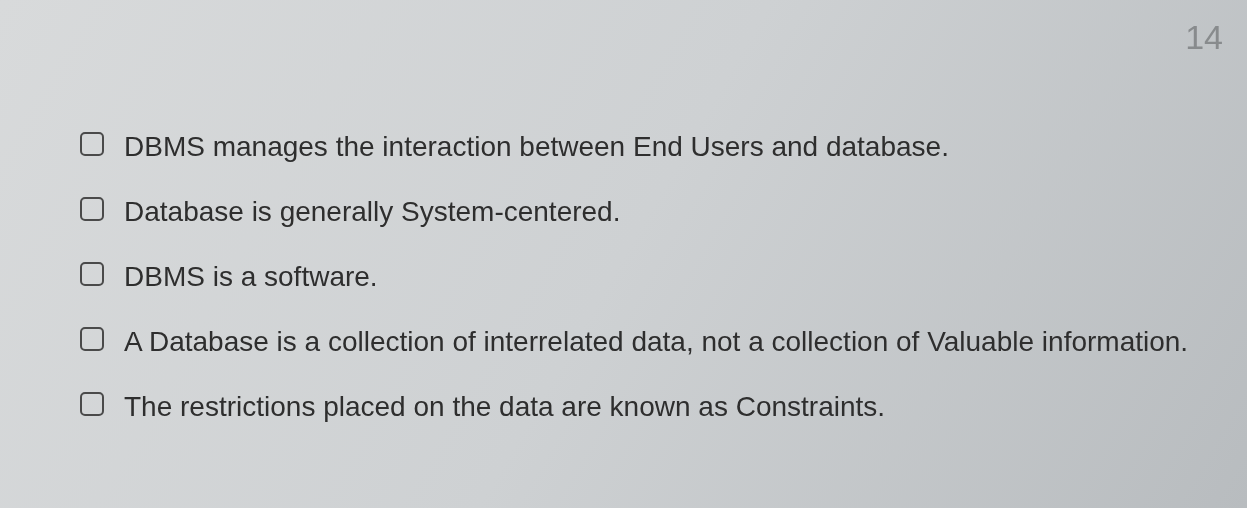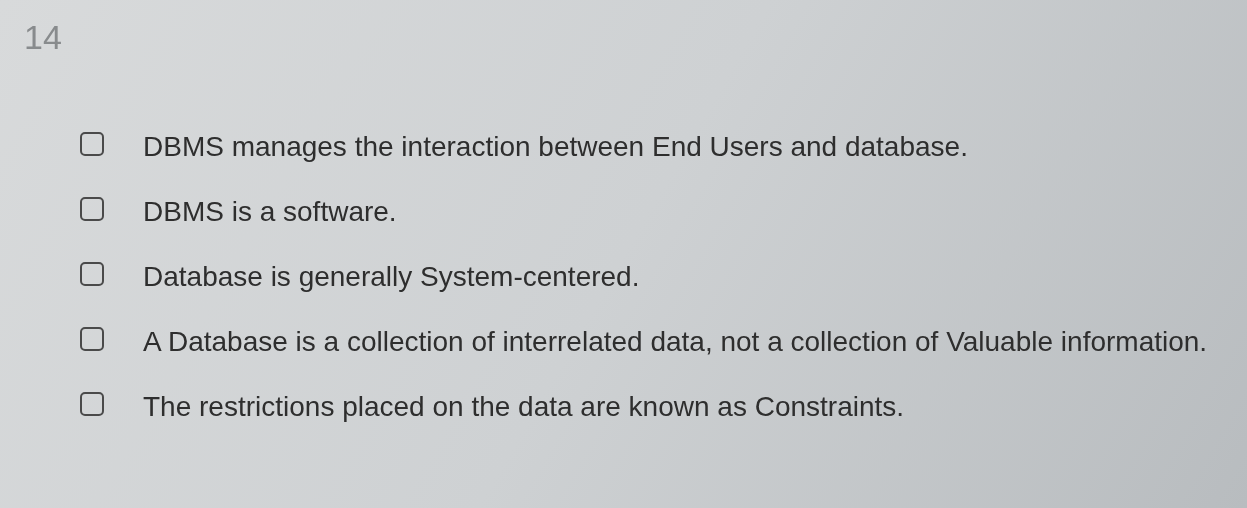--- a/index.html
+++ b/index.html
@@ -14,20 +14,21 @@
       font-family: 'Segoe UI', Tahoma, Geneva, sans-serif;
       color: #2a2a2a;
       padding: 18px 24px;
       overflow: hidden;
     }
     .question-header {
       display: flex;
       align-items: baseline;
       gap: 14px;
       margin-bottom: 72px;
+      justify-content: flex-end;
     }
     .question-number {
       font-size: 34px;
       color: #888b8d;
       font-weight: 400;
     }
     .question-text {
       font-size: 33px;
       color: #232323;
       font-weight: 400;
@@ -49,42 +50,41 @@
       background: transparent;
       flex-shrink: 0;
       margin-top: 3px;
       cursor: pointer;
     }
     .option-text {
       font-size: 28px;
       color: #2e2e2e;
       font-weight: 400;
       line-height: 1.25;
-      margin-left: 19px;
     }
   </style>
 </head>
 <body>
 
 <div class="question-header">
   <span class="question-number">14</span>
 </div>
 
 <div class="options">
   <div class="option-row">
     <div class="checkbox"></div>
     <span class="option-text">DBMS manages the interaction between End Users and database.</span>
   </div>
   <div class="option-row">
     <div class="checkbox"></div>
-    <span class="option-text">DBMS is a software.</span>
+    <span class="option-text">Database is generally System-centered.</span>
   </div>
   <div class="option-row">
     <div class="checkbox"></div>
-    <span class="option-text">Database is generally System-centered.</span>
+    <span class="option-text">DBMS is a software.</span>
   </div>
   <div class="option-row">
     <div class="checkbox"></div>
     <span class="option-text">A Database is a collection of interrelated data, not a collection of Valuable information.</span>
   </div>
   <div class="option-row">
     <div class="checkbox"></div>
     <span class="option-text">The restrictions placed on the data are known as Constraints.</span>
   </div>
 </div>

